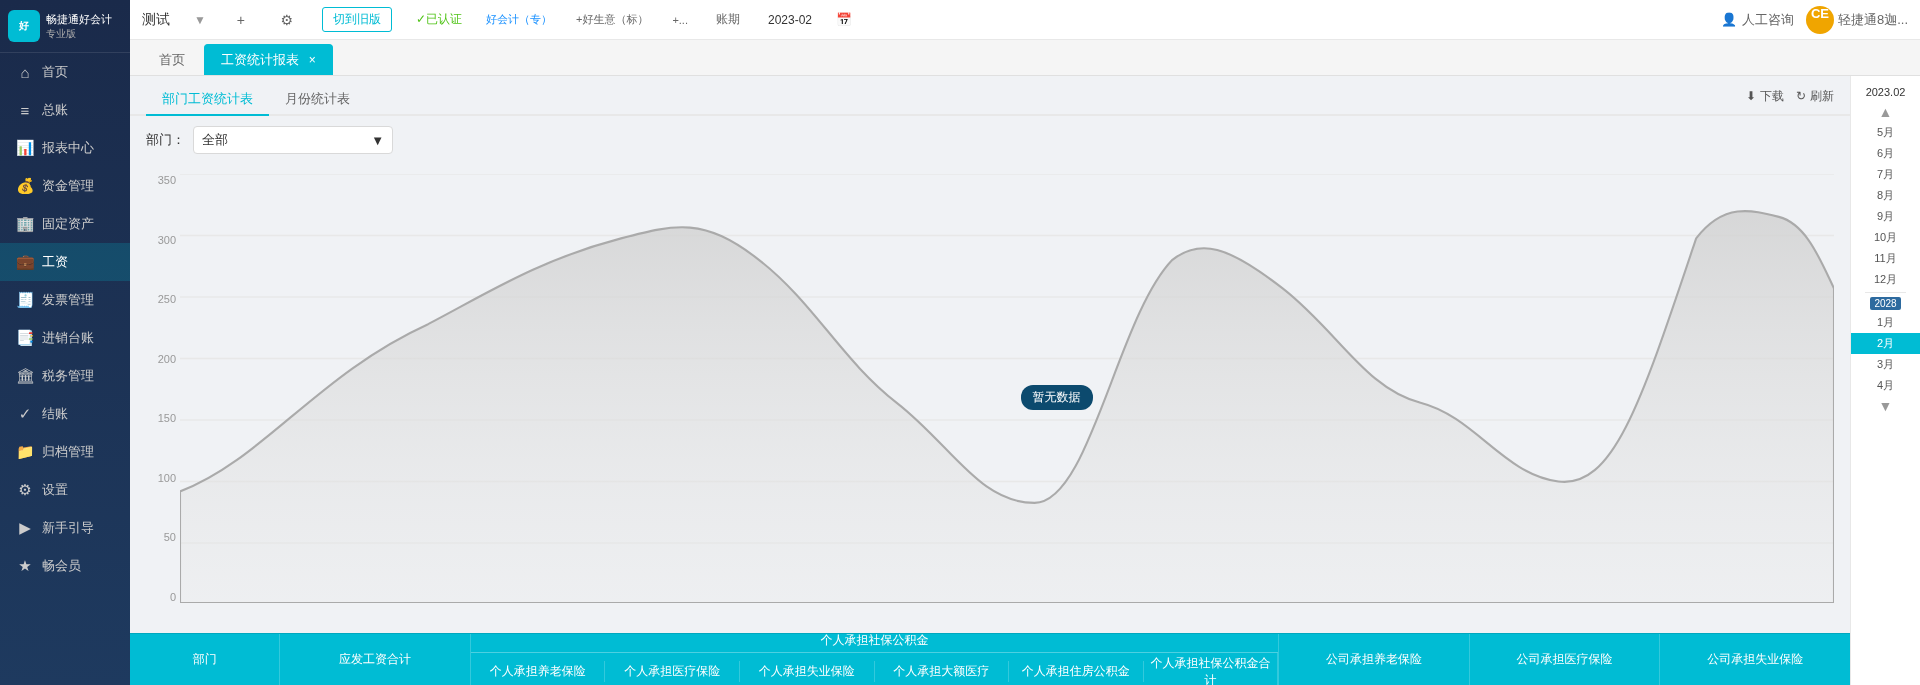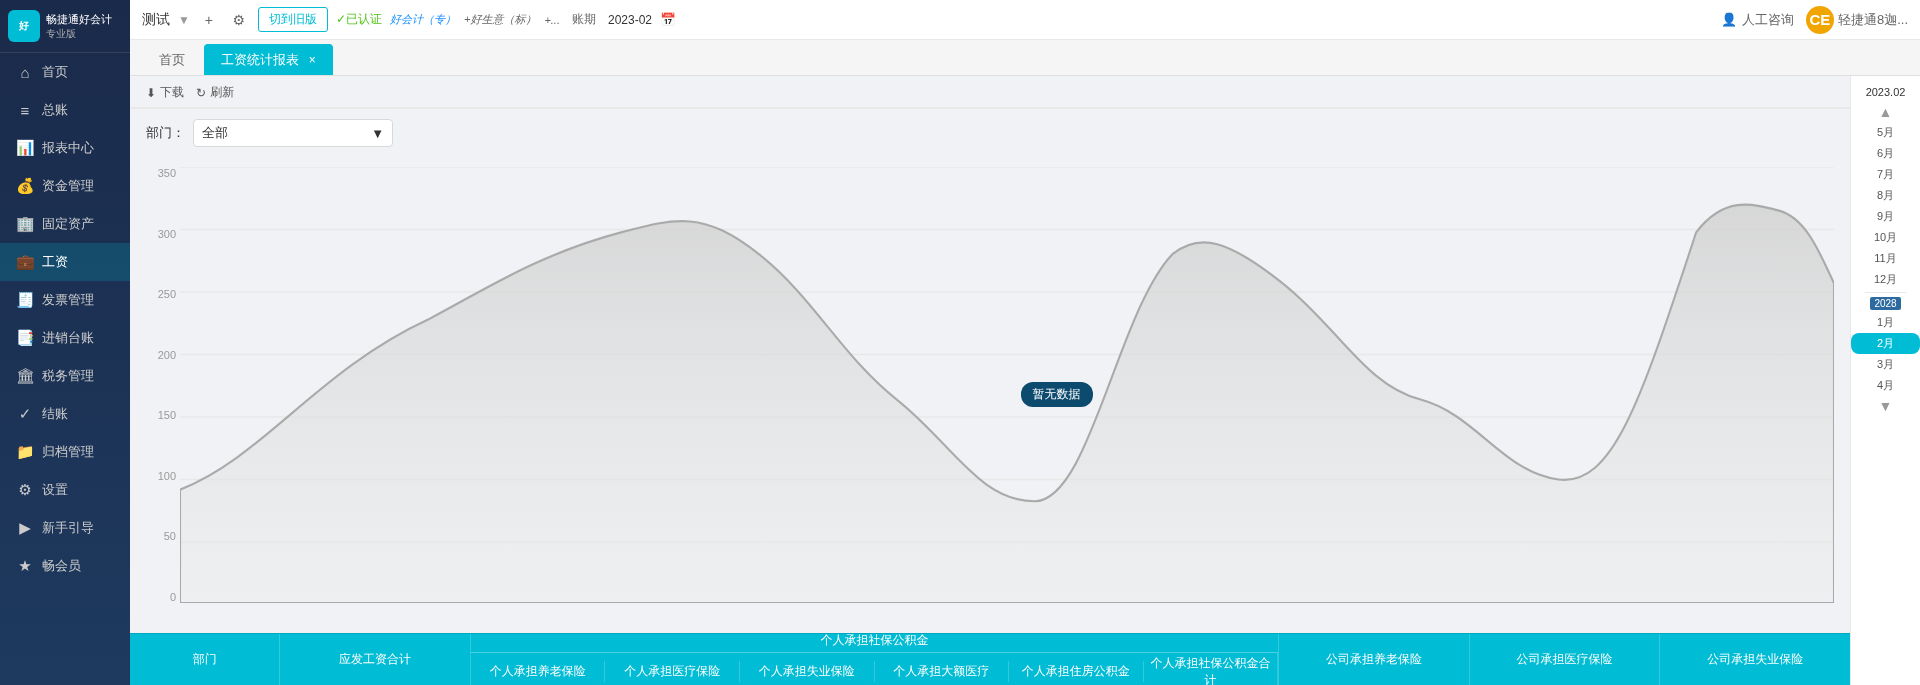--- a/index.html
+++ b/index.html
@@ -49,42 +49,42 @@
       overflow: hidden;
     }
 
     
     .topbar {
       height: 40px;
       background: white;
       display: flex;
       align-items: center;
       padding: 12px 12px;
-      gap: 8px;
+      gap: 24px;
       border-bottom: 1px solid #e8e8e8;
       flex-shrink: 0;
     }
     .topbar-title { font-size: 14px; color: #333; font-weight: 500; }
     .topbar-arrow { color: #999; font-size: 12px; cursor: pointer; }
     .topbar-icon-btn { width: 22px; height: 22px; border: none; background: none; cursor: pointer; color: #666; font-size: 14px; display: flex; align-items: center; justify-content: center; }
     .topbar-switch-btn {
       padding: 3px 10px;
       border: 1px solid #00bcd4;
       background: white;
       color: #00bcd4;
       border-radius: 3px;
       font-size: 12px;
       cursor: pointer;
     }
-    .tag { font-size: 11px; color: #666; font-style: italic; }
+    .tag { font-size: 11px; color: #666; }
     .tag.blue { color: #1890ff; }
     .topbar-period { font-size: 12px; color: #333; margin-left: 4px; }
     .topbar-right { margin-left: auto; display: flex; align-items: center; gap: 12px; }
     .topbar-right-item { display: flex; align-items: center; gap: 4px; font-size: 13px; color: #666; cursor: pointer; }
-    .avatar { width: 28px; height: 28px; border-radius: 50%; background: #f0a500; display: flex; align-items: center; justify-content: center; color: white; font-size: 15px; font-weight: bold; }
+    .avatar { width: 28px; height: 28px; border-radius: 50%; background: #f0a500; display: flex; align-items: flex-start; justify-content: center; color: white; font-size: 13px; font-weight: bold; }
 
     
     .tabs-row {
       height: 36px;
       background: #f5f5f5;
       display: flex;
       align-items: flex-end;
       padding: 0 12px;
       border-bottom: 1px solid #e0e0e0;
       flex-shrink: 0;
@@ -242,21 +242,21 @@
       cursor: pointer;
     }
     .year-item {
       width: 100%;
       text-align: center;
       padding: 3px 0;
       font-size: 11px;
       color: #555;
       cursor: pointer;
     }
-    .year-item.active { background: #00bcd4; color: white; border-radius: 8px; }
+    .year-item.active { background: #00bcd4; color: white; border-radius: 0; }
     .year-label {
       background: #2d6a9f;
       color: white;
       font-size: 10px;
       padding: 1px 4px;
       border-radius: 2px;
       margin: 2px auto;
       display: block;
       text-align: center;
       width: fit-content;
@@ -384,20 +384,28 @@
     <div class="tab-item active">
       <span>工资统计报表</span>
       <span class="tab-close">×</span>
     </div>
   </div>
 
   <div class="content-body">
     <div class="content-inner">
 
       <div class="sub-tabs">
+        <div class="sub-tabs-left">
+          <div class="sub-tab active">
+            <span>部门工资统计表</span>
+          </div>
+          <div class="sub-tab">
+            <span>月份统计表</span>
+          </div>
+        </div>
         <div class="sub-tabs-right">
           <div class="action-btn">
             <span>⬇</span>
             <span>下载</span>
           </div>
           <div class="action-btn">
             <span>↻</span>
             <span>刷新</span>
           </div>
         </div>

